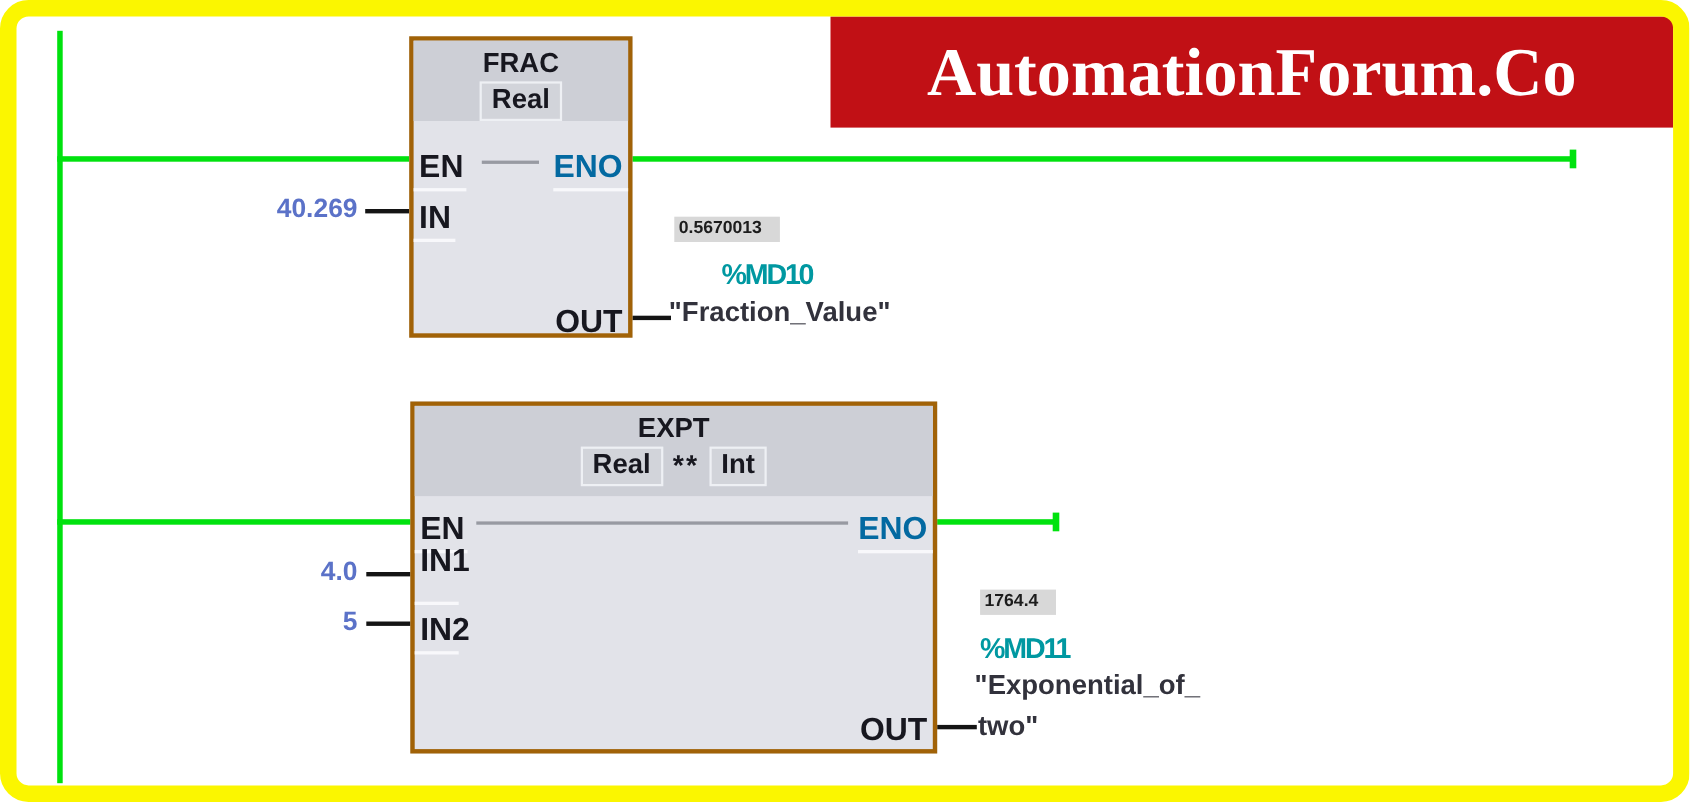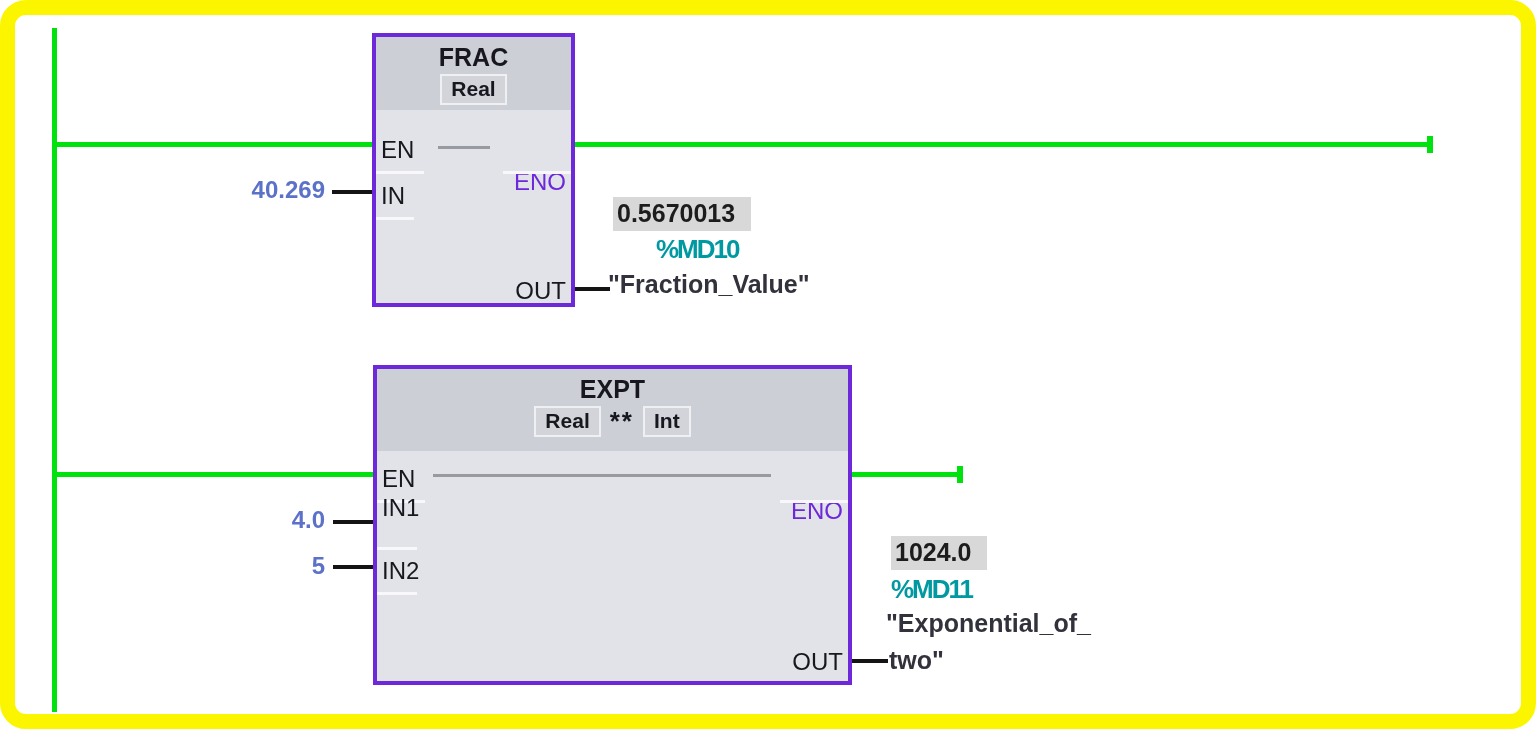--- a/index.html
+++ b/index.html
@@ -18,60 +18,60 @@
     box-sizing:border-box;
     pointer-events:none;
     z-index:60;
   }
   
   .g{position:absolute;background:#00e20e;}
   .k{position:absolute;background:#141414;}
   
   .block{
     position:absolute;
-    border:4px solid #6d28d9;
+    border:4px solid #a16207;
     background:#e2e3e9;
     box-sizing:border-box;
     z-index:5;
   }
   .block-header{
     position:absolute;left:0;top:0;right:0;
     background:#cdcfd6;
     text-align:center;
   }
   .block-title{
     font-size:25px;font-weight:bold;color:#17171f;
     padding-top:5px;line-height:1.2;
   }
   .type-row{display:flex;justify-content:center;align-items:center;margin-top:2px;}
   .type-box{
     display:inline-block;
     border:2px solid #eef0f4;
     padding:1px 9px 3px 9px;
-    font-size:21px;font-weight:bold;color:#17171f;line-height:1.1;
+    font-size:25px;font-weight:bold;color:#17171f;line-height:1.1;
     background:#d2d4da;
   }
   .type-op{font-size:26px;font-weight:bold;color:#17171f;margin:0 9px;letter-spacing:2px;}
   .port{
     position:absolute;
-    font-size:24px;font-weight:normal;color:#17171f;line-height:1;
+    font-size:29px;font-weight:bold;color:#17171f;line-height:1;
     white-space:nowrap;
   }
-  .port.gray{color:#6d28d9;margin-top:32px;}
+  .port.gray{color:#0369a1;}
   .sep{position:absolute;height:3px;background:#f8f8fb;}
   .dash{position:absolute;height:3px;background:#989aa2;}
   
   .val{
     position:absolute;
     font-size:24px;font-weight:bold;color:#5b72c8;line-height:1;
     text-align:right;white-space:nowrap;
   }
   .monitor{
     position:absolute;
-    font-size:25px;font-weight:600;color:#1c1c1c;line-height:1.15;
+    font-size:16px;font-weight:600;color:#1c1c1c;line-height:1.15;
     background:#d8d8d8;
     padding:2px 16px 3px 4px;
     white-space:nowrap;
   }
   .addr{
     position:absolute;
     font-size:26px;font-weight:bold;color:#0098a1;line-height:1;
     letter-spacing:-2px;
     white-space:nowrap;
   }
@@ -157,21 +157,24 @@
     <div class="sep" style="left:0px;top:223px;width:40px;"></div>
     <span class="port" style="right:5px;top:281px;">OUT</span>
   </div>
 
   <div class="val" style="left:215px;top:508px;width:110px;">4.0</div>
   <div class="k" style="left:333px;top:520px;width:42px;height:4px;"></div>
   <div class="val" style="left:215px;top:554px;width:110px;">5</div>
   <div class="k" style="left:333px;top:565px;width:42px;height:4px;"></div>
 
   <div class="k" style="left:850px;top:659px;width:38px;height:4px;"></div>
-  <div class="monitor" style="left:891px;top:536px;">1024.0</div>
+  <div class="monitor" style="left:891px;top:536px;">1764.4</div>
   <div class="addr" style="left:891px;top:576px;">%MD11</div>
   <div class="operand" style="left:886px;top:611px;">"Exponential_of_</div>
   <div class="operand" style="left:889px;top:648px;">two"</div>
 
+  <div class="banner">
+    <span>AutomationForum.Co</span>
+  </div>
 
   <div class="frame"></div>
 
 </div>
 
 </body></html>

